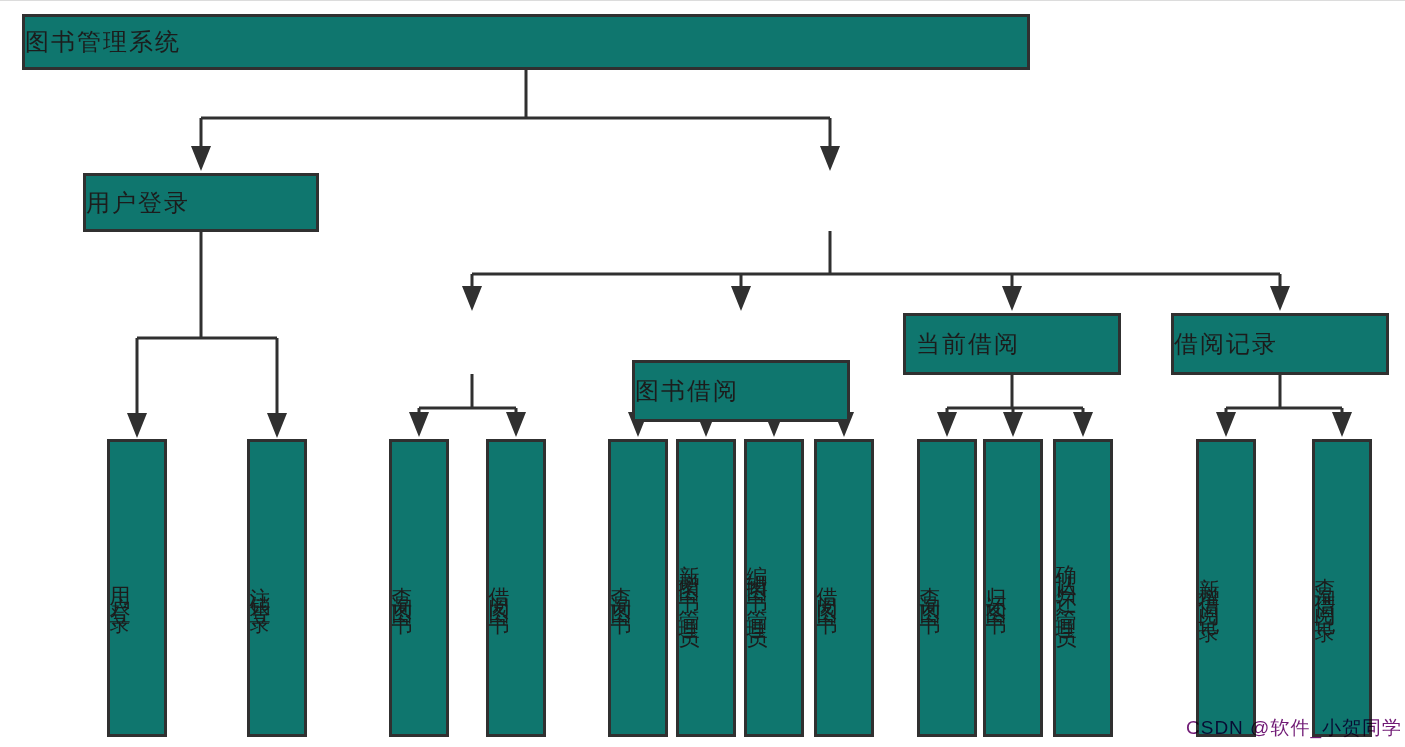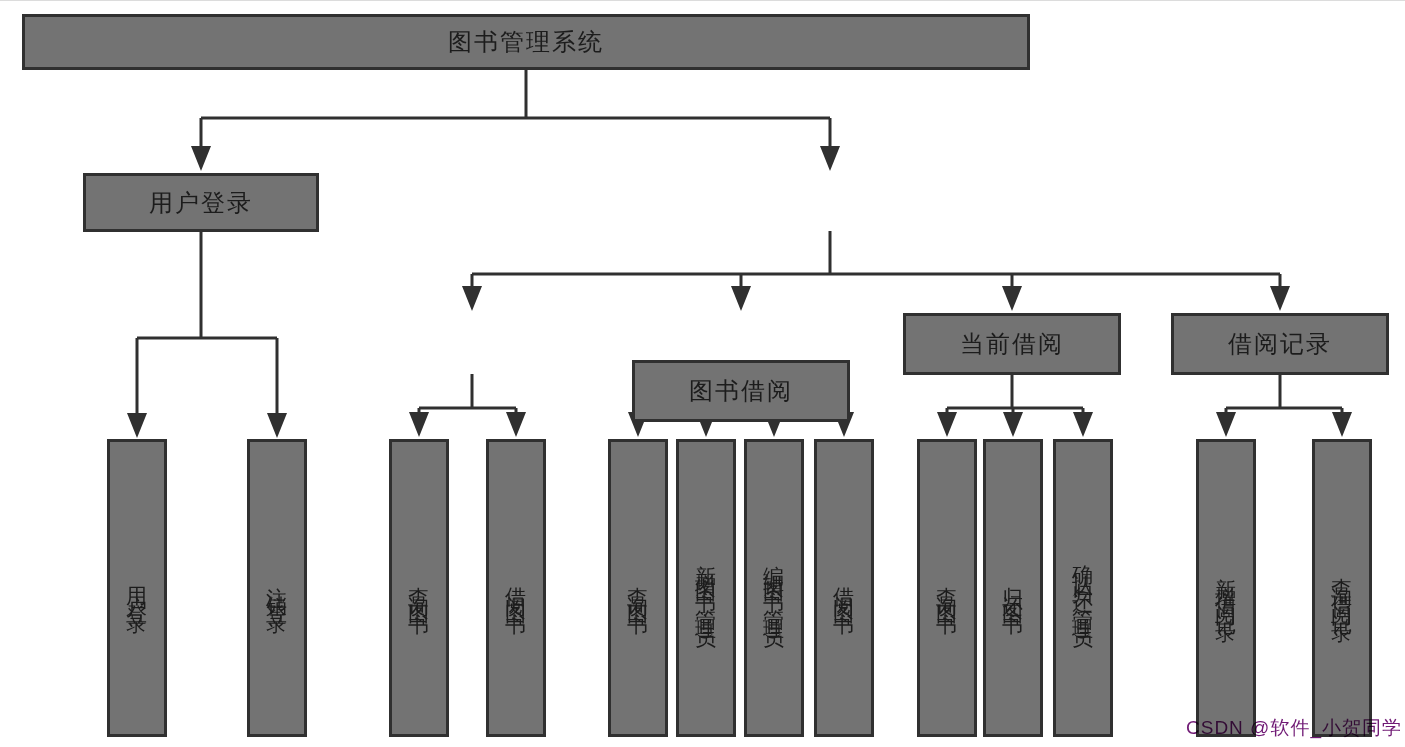--- a/index.html
+++ b/index.html
@@ -5,22 +5,22 @@
   html,body{margin:0;padding:0;background:#fff;}
   .stage{
     position:relative;width:1405px;height:747px;background:#fff;overflow:hidden;
     font-family:"Liberation Sans","DejaVu Sans",sans-serif;
   }
   .top-hairline{position:absolute;left:0;top:0;width:100%;height:1px;background:#dcdcdc;}
   .connector-layer{position:absolute;left:0;top:0;}
   .connector-layer path{fill:none;stroke:#303030;stroke-width:3;}
   .connector-layer polygon{fill:#303030;stroke:none;}
   .box{
-    position:absolute;box-sizing:border-box;border:3px solid #303030;background:#737373;
-    display:flex;align-items:center;justify-content:center;
+    position:absolute;box-sizing:border-box;border:3px solid #303030;background:#0f766e;
+    display:flex;align-items:center;justify-content:flex-start;
   }
   .hbox .lbl{
     font-size:24px;color:#1c1c1c;letter-spacing:2px;white-space:nowrap;
   }
   .vbox .lbl{
     writing-mode:vertical-rl;font-size:21px;color:#1c1c1c;letter-spacing:9px;
     line-height:1;white-space:nowrap;
   }
   .watermark{
     position:absolute;left:1186px;top:715px;font-size:19px;color:#701a75;
@@ -81,21 +81,21 @@
     <span class="lbl">图书管理系统</span>
   </div>
 
   <div class="box hbox" style="left:83px;top:173px;width:236px;height:59px;">
     <span class="lbl">用户登录</span>
   </div>
 
   <div class="box hbox" style="left:632px;top:313px;width:218px;height:62px;margin-top:47px;">
     <span class="lbl">图书借阅</span>
   </div>
-  <div class="box hbox" style="left:903px;top:313px;width:218px;height:62px;">
+  <div class="box hbox" style="left:903px;top:313px;width:218px;height:62px;padding-left:10px;">
     <span class="lbl">当前借阅</span>
   </div>
   <div class="box hbox" style="left:1171px;top:313px;width:218px;height:62px;">
     <span class="lbl">借阅记录</span>
   </div>
 
   <div class="box vbox" style="left:107px;top:439px;width:60px;height:298px;">
     <span class="lbl">用户登录</span>
   </div>
   <div class="box vbox" style="left:247px;top:439px;width:60px;height:298px;">

